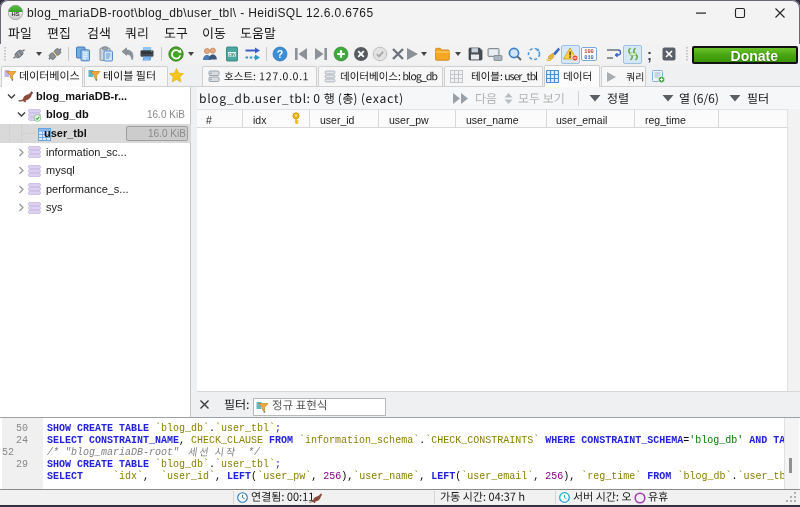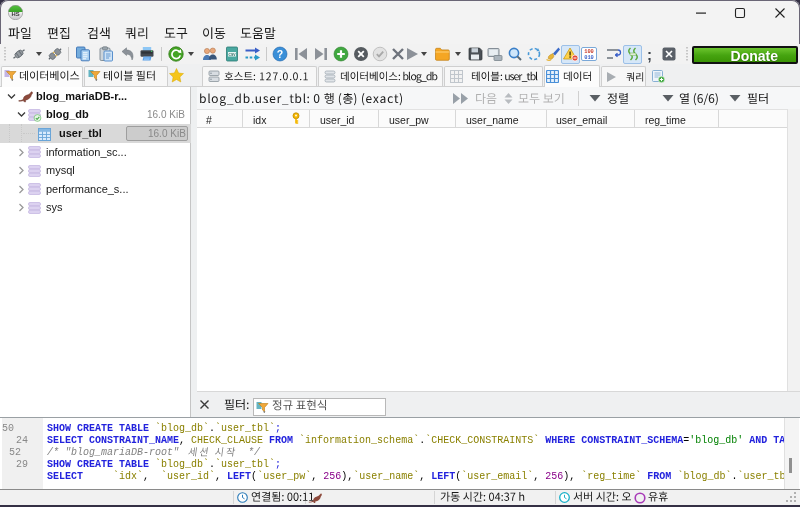--- a/index.html
+++ b/index.html
@@ -13,20 +13,21 @@
         <linearGradient id="hs" x1="0" y1="0" x2="0" y2="1">
 <stop offset="0" stop-color="#55c23e"></stop>
           <stop offset="0.44" stop-color="#3aa327"></stop>
 <stop offset="0.46" stop-color="#f2f2f2"></stop>
           <stop offset="1" stop-color="#c4c4c8"></stop>
         </linearGradient>
       </defs>
 <circle cx="7.5" cy="7.5" r="7.2" fill="url(#hs)" stroke="#8a8a8a" stroke-width="0.6"></circle>
 <text x="7.5" y="11" font-family="Liberation Sans" font-size="5.8" font-weight="bold" fill="#333" text-anchor="middle">HS</text>
     </svg>
+<div style="position:absolute;left:27px;top:6px;font-family:Liberation Sans,sans-serif;font-size:12px;line-height:14px;color:#1b1b1b;font-weight:400;letter-spacing:0.38px;white-space:pre;">blog_mariaDB-root\blog_db\user_tbl\ - HeidiSQL 12.6.0.6765</div>
 <svg style="position:absolute;left:694px;top:6px;" width="14" height="14" viewBox="0 0 14 14">
       <rect x="2" y="6.5" width="10" height="1.2" fill="#222"></rect>
     </svg>
 <svg style="position:absolute;left:733px;top:6px;" width="14" height="14" viewBox="0 0 14 14">
       <rect x="2.5" y="2.5" width="9" height="9" fill="none" stroke="#222" stroke-width="1.1" rx="1.5"></rect>
     </svg>
 <svg style="position:absolute;left:773px;top:6px;" width="14" height="14" viewBox="0 0 14 14">
       <path d="M2.5 2.5 L11.5 11.5 M11.5 2.5 L2.5 11.5" stroke="#222" stroke-width="1.1"></path>
     </svg>
 <div style="position:absolute;left:8px;top:23.4px;"><svg width="23.9" height="18.8" viewBox="0 0 23.9 18.8" style="overflow:visible">
@@ -316,21 +317,21 @@
 <div style="position:absolute;left:46px;top:108.39999999999999px;font-family:Liberation Sans,sans-serif;font-size:11px;line-height:13px;color:#111;font-weight:700;white-space:pre;">blog_db</div>
 <div style="position:absolute;left:147px;top:108.89999999999999px;font-family:Liberation Sans,sans-serif;font-size:10px;line-height:12px;color:#8a8a8a;font-weight:400;white-space:pre;">16.0 KiB</div>
 <div style="position:absolute;left:9px;top:124px;width:1px;height:18px;border-left:1px dotted #c9c9c9;"></div>
 <div style="position:absolute;left:21px;top:124px;width:1px;height:18px;border-left:1px dotted #c9c9c9;"></div>
 <div style="position:absolute;left:23px;top:133px;width:12px;height:1px;border-top:1px dotted #c9c9c9;"></div>
 <svg style="position:absolute;left:38px;top:127.5px;" width="13" height="13" viewBox="0 0 13 13">
       <rect x="0.5" y="0.5" width="12" height="12" fill="#d8eafc" stroke="#6aa5d8" stroke-width="1"></rect>
 <rect x="1" y="1" width="11" height="2.8" fill="#85b8e4"></rect>
 <path d="M0.5 6.5 h12 M0.5 9.5 h12 M4.5 3.5 v9 M8.5 3.5 v9" stroke="#6aa5d8" stroke-width="0.9"></path>
     </svg>
-<div style="position:absolute;left:59px;top:127.0px;font-family:Liberation Sans,sans-serif;font-size:11px;line-height:13px;color:#111;font-weight:700;white-space:pre;">user_tbl</div>
+<div style="position:absolute;left:44px;top:127.0px;font-family:Liberation Sans,sans-serif;font-size:11px;line-height:13px;color:#111;font-weight:700;white-space:pre;">user_tbl</div>
 <div style="position:absolute;left:126px;top:125.7px;width:62px;height:15.600000000000001px;background:#cccccc;border:1px solid #9e9e9e;border-radius:2px;"></div>
 <div style="position:absolute;left:148px;top:127.5px;font-family:Liberation Sans,sans-serif;font-size:10px;line-height:12px;color:#8a8a8a;font-weight:400;white-space:pre;">16.0 KiB</div>
 <svg style="position:absolute;left:18px;top:147.60000000000002px;" width="7" height="9" viewBox="0 0 7 9">
       <path d="M1.5 1 L5 4.5 L1.5 8" stroke="#9a9a9a" stroke-width="1.3" fill="none"></path>
     </svg>
 <svg style="position:absolute;left:28px;top:146.10000000000002px;" width="14" height="13" viewBox="0 0 14 13">
       <rect x="0.5" y="0.5" width="12" height="3.2" rx="1.4" fill="#dcd2f0" stroke="#b8a8dc" stroke-width="0.6"></rect>
 <rect x="0.5" y="4.4" width="12" height="3.2" rx="1.4" fill="#dcd2f0" stroke="#b8a8dc" stroke-width="0.6"></rect>
 <rect x="0.5" y="8.3" width="12" height="3.2" rx="1.4" fill="#dcd2f0" stroke="#b8a8dc" stroke-width="0.6"></rect>
     </svg>
@@ -429,23 +430,23 @@
 <path d="M7 10.5 l2.5 0 l-1.25 1.5 Z" fill="#555"></path>
     </svg>
 <div style="position:absolute;left:272px;top:396.2px;"><svg width="55.5" height="16.7" viewBox="0 0 55.5 16.7" style="overflow:visible">
         <path d="M6.1 6.5H8.5V7.3H6.1ZM8.2 3.8H9.1V10.0H8.2ZM5.7 10.3Q6.8 10.3 7.6 10.6Q8.3 10.8 8.8 11.2Q9.2 11.7 9.2 12.3Q9.2 13.2 8.2 13.7Q7.3 14.2 5.7 14.2Q4.1 14.2 3.2 13.7Q2.2 13.2 2.2 12.3Q2.2 11.7 2.7 11.2Q3.1 10.8 3.9 10.6Q4.6 10.3 5.7 10.3ZM5.7 11.1Q4.9 11.1 4.4 11.2Q3.8 11.4 3.5 11.6Q3.2 11.9 3.2 12.3Q3.2 12.7 3.5 12.9Q3.8 13.2 4.4 13.3Q4.9 13.5 5.7 13.5Q6.5 13.5 7.1 13.3Q7.6 13.2 7.9 12.9Q8.2 12.7 8.2 12.3Q8.2 11.9 7.9 11.6Q7.6 11.4 7.1 11.2Q6.5 11.1 5.7 11.1ZM3.2 4.9H4.0V5.7Q4.0 6.7 3.6 7.5Q3.3 8.3 2.6 9.0Q2.0 9.6 1.1 9.9L0.6 9.2Q1.2 9.0 1.7 8.6Q2.2 8.3 2.5 7.8Q2.9 7.3 3.0 6.8Q3.2 6.3 3.2 5.7ZM3.4 4.9H4.2V5.7Q4.2 6.4 4.5 7.0Q4.8 7.6 5.4 8.1Q6.0 8.6 6.7 8.9L6.2 9.6Q5.4 9.3 4.7 8.7Q4.1 8.2 3.8 7.4Q3.4 6.6 3.4 5.7ZM0.9 4.6H6.5V5.4H0.9Z M12.4 4.5H18.8V5.3H12.4ZM11.2 9.0H20.6V9.8H11.2ZM13.6 9.5H14.5V14.2H13.6ZM18.3 4.5H19.3V5.3Q19.3 6.0 19.2 7.0Q19.2 7.9 18.9 9.3L18.0 9.2Q18.2 7.9 18.3 6.9Q18.3 6.0 18.3 5.3ZM17.1 9.5H18.1V14.2H17.1Z M26.9 9.5H27.9V12.4H26.9ZM30.1 9.5H31.1V12.4H30.1ZM24.3 12.2H33.7V13.0H24.3ZM25.1 4.8H32.9V5.6H25.1ZM25.2 8.9H32.8V9.7H25.2ZM26.7 5.4H27.7V9.1H26.7ZM30.3 5.4H31.2V9.1H30.3Z M42.5 3.8H43.4V11.8H42.5ZM40.7 6.6H42.9V7.4H40.7ZM40.7 8.8H42.9V9.6H40.7ZM34.9 5.1H40.7V5.9H34.9ZM37.8 6.4Q38.5 6.4 39.1 6.7Q39.6 6.9 39.9 7.4Q40.2 7.8 40.2 8.4Q40.2 9.0 39.9 9.5Q39.6 9.9 39.1 10.2Q38.5 10.4 37.8 10.4Q37.2 10.4 36.6 10.2Q36.1 9.9 35.8 9.5Q35.5 9.0 35.5 8.4Q35.5 7.8 35.8 7.4Q36.1 6.9 36.6 6.7Q37.2 6.4 37.8 6.4ZM37.8 7.2Q37.2 7.2 36.8 7.5Q36.4 7.9 36.4 8.4Q36.4 9.0 36.8 9.3Q37.2 9.7 37.8 9.7Q38.5 9.7 38.9 9.3Q39.3 9.0 39.3 8.4Q39.3 7.9 38.9 7.5Q38.5 7.2 37.8 7.2ZM37.4 3.8H38.3V5.6H37.4ZM36.8 13.2H43.7V14.0H36.8ZM36.8 11.1H37.7V13.6H36.8Z M48.2 4.3H49.0V5.3Q49.0 6.3 48.6 7.2Q48.2 8.1 47.6 8.7Q46.9 9.3 46.0 9.7L45.6 8.9Q46.1 8.7 46.6 8.3Q47.1 8.0 47.5 7.5Q47.8 7.0 48.0 6.5Q48.2 5.9 48.2 5.3ZM48.3 4.3H49.1V5.3Q49.1 5.9 49.3 6.4Q49.5 6.9 49.9 7.4Q50.2 7.8 50.7 8.2Q51.2 8.5 51.7 8.7L51.3 9.5Q50.4 9.2 49.7 8.6Q49.1 7.9 48.7 7.1Q48.3 6.3 48.3 5.3ZM47.0 10.6H54.0V14.2H53.0V11.4H47.0ZM53.0 3.8H54.0V10.1H53.0Z" fill="#555"></path>
       </svg></div>
 <div style="position:absolute;left:0px;top:417px;width:800px;height:1px;background:#9aa0a4;"></div>
 <div style="position:absolute;left:0px;top:418px;width:800px;height:71px;background:#fff;"></div>
 <div style="position:absolute;left:2px;top:418px;width:41px;height:71px;background:#f0f0f0;"></div>
 <div style="position:absolute;left:784px;top:418px;width:15px;height:71px;background:#f4f4f4;border-left:1px solid #e0e0e0;"></div>
 <div style="position:absolute;left:789px;top:458px;width:3px;height:15px;background:#909090;"></div>
-<div style="position:absolute;left:2px;top:423px;font-family:Liberation Mono,monospace;font-size:10px;line-height:12px;color:#888;font-weight:400;white-space:pre;width:26px;text-align:left;">50</div>
+<div style="position:absolute;left:2px;top:423px;font-family:Liberation Mono,monospace;font-size:10px;line-height:12px;color:#888;font-weight:400;white-space:pre;width:26px;text-align:right;">50</div>
 <div style="position:absolute;left:2px;top:435px;font-family:Liberation Mono,monospace;font-size:10px;line-height:12px;color:#888;font-weight:400;white-space:pre;width:26px;text-align:right;">24</div>
-<div style="position:absolute;left:2px;top:447px;font-family:Liberation Mono,monospace;font-size:10px;line-height:12px;color:#888;font-weight:400;white-space:pre;width:26px;text-align:center;">52</div>
+<div style="position:absolute;left:2px;top:447px;font-family:Liberation Mono,monospace;font-size:10px;line-height:12px;color:#888;font-weight:400;white-space:pre;width:26px;text-align:left;">52</div>
 <div style="position:absolute;left:2px;top:459px;font-family:Liberation Mono,monospace;font-size:10px;line-height:12px;color:#888;font-weight:400;white-space:pre;width:26px;text-align:right;">29</div>
 <div style="position:absolute;left:2px;top:471px;font-family:Liberation Mono,monospace;font-size:10px;line-height:12px;color:#888;font-weight:400;white-space:pre;width:26px;text-align:right;margin-top:44px;">54</div>
 <div style="position:absolute;left:47px;top:0px;width:737px;height:484px;overflow:hidden;">
 <div style="position:absolute;left:0px;top:423px;font-family:Liberation Mono,monospace;font-size:10px;line-height:12px;color:#000;font-weight:400;white-space:pre;"><b style="color:#2222dd">SHOW CREATE TABLE</b> <span style="color:#8a8000">`blog_db`</span>.<span style="color:#8a8000">`user_tbl`</span><span style="color:#2222dd">;</span></div>
 <div style="position:absolute;left:0px;top:435px;font-family:Liberation Mono,monospace;font-size:10px;line-height:12px;color:#000;font-weight:400;white-space:pre;"><b style="color:#2222dd">SELECT CONSTRAINT_NAME</b>, <span style="color:#8a8000">CHECK_CLAUSE</span> <b style="color:#2222dd">FROM</b> <span style="color:#8a8000">`information_schema`</span>.<span style="color:#8a8000">`CHECK_CONSTRAINTS`</span> <b style="color:#2222dd">WHERE CONSTRAINT_SCHEMA</b>=<span style="color:#008000">'blog_db'</span> <b style="color:#2222dd">AND TA</b></div>
 <div style="position:absolute;left:0px;top:447px;font-family:Liberation Mono,monospace;font-size:10px;line-height:12px;color:#808080;font-weight:400;white-space:pre;font-style:italic;">/* "blog_mariaDB-root"</div>
 <div style="position:absolute;left:201px;top:447px;font-family:Liberation Mono,monospace;font-size:10px;line-height:12px;color:#808080;font-weight:400;white-space:pre;font-style:italic;">*/</div>
 <div style="position:absolute;left:0px;top:459px;font-family:Liberation Mono,monospace;font-size:10px;line-height:12px;color:#000;font-weight:400;white-space:pre;"><b style="color:#2222dd">SHOW CREATE TABLE</b> <span style="color:#8a8000">`blog_db`</span>.<span style="color:#8a8000">`user_tbl`</span><span style="color:#2222dd">;</span></div>
 <div style="position:absolute;left:0px;top:471px;font-family:Liberation Mono,monospace;font-size:10px;line-height:12px;color:#000;font-weight:400;white-space:pre;"><b style="color:#2222dd">SELECT</b>     <span style="color:#8a8000">`idx`</span>,  <span style="color:#8a8000">`user_id`</span>, <b style="color:#2222dd">LEFT</b>(<span style="color:#8a8000">`user_pw`</span>, <span style="color:#880088">256</span>),<span style="color:#8a8000">`user_name`</span>, <b style="color:#2222dd">LEFT</b>(<span style="color:#8a8000">`user_email`</span>, <span style="color:#880088">256</span>), <span style="color:#8a8000">`reg_time`</span> <b style="color:#2222dd">FROM</b> <span style="color:#8a8000">`blog_db`</span>.<span style="color:#8a8000">`user_tb</span></div>
 </div>

